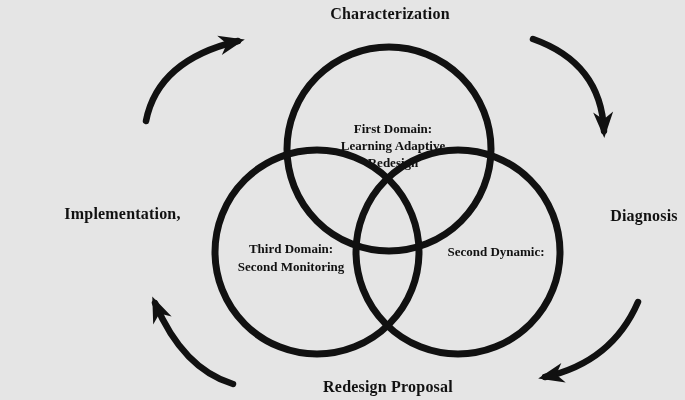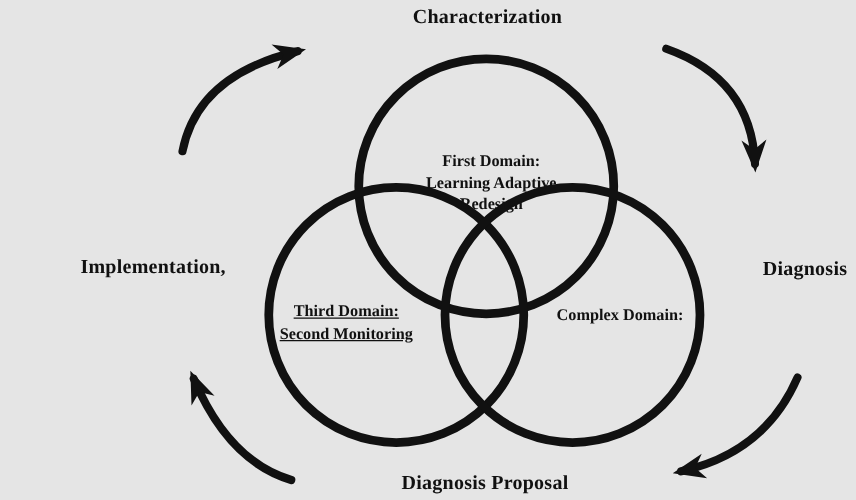--- a/index.html
+++ b/index.html
@@ -22,21 +22,21 @@
     font-weight: bold;
     white-space: nowrap;
   }
   .outer { font-size: 16px; line-height: 23px; letter-spacing: 0.2px; }
   .inner { font-size: 13px; line-height: 17px; }
   .lbl-top    { left: 250px; top: 2px;   width: 280px; }
   .lbl-left   { left: 0px;   top: 202px; width: 205px; margin-left: 20px; }
   .lbl-right  { left: 586px; top: 204px; width: 116px; }
   .lbl-bottom { left: 248px; top: 375px; width: 280px; }
   .dom-first  { left: 313px; top: 85px;  width: 160px; margin-top: 35px; }
-  .dom-third  { left: 197px; top: 240px; width: 160px; line-height: 18px; text-decoration: underline; }
+  .dom-third  { left: 211px; top: 240px; width: 160px; line-height: 18px; }
   .dom-second { left: 416px; top: 242px; width: 160px; line-height: 20px; }
 </style>
 </head>
 <body>
 
 <div class="stage">
 
   <svg class="layer" width="685" height="400" viewBox="0 0 685 400">
     <defs>
       <marker id="ah" markerUnits="userSpaceOnUse" markerWidth="30" markerHeight="26" refX="20" refY="13" orient="auto">
@@ -55,30 +55,30 @@
   </svg>
 
   <div class="label outer lbl-top">Characterization</div>
 
   <div class="label outer lbl-left">
     <div>Implementation,</div>
   </div>
 
   <div class="label outer lbl-right">Diagnosis</div>
 
-  <div class="label outer lbl-bottom">Diagnosis Proposal</div>
+  <div class="label outer lbl-bottom">Redesign Proposal</div>
 
   <div class="label inner dom-first">
     <div>First Domain:</div>
     <div>Learning Adaptive</div>
     <div>Redesign</div>
   </div>
 
   <div class="label inner dom-third">
     <div>Third Domain:</div>
     <div>Second Monitoring</div>
   </div>
 
   <div class="label inner dom-second">
-    <div>Complex Domain:</div>
+    <div>Second Dynamic:</div>
   </div>
 
 </div>
 
 </body></html>

